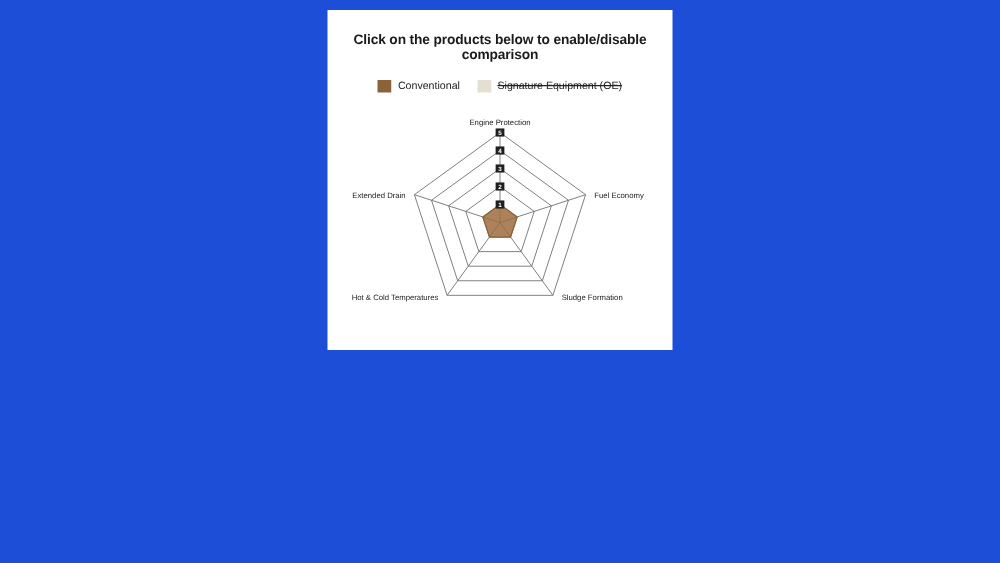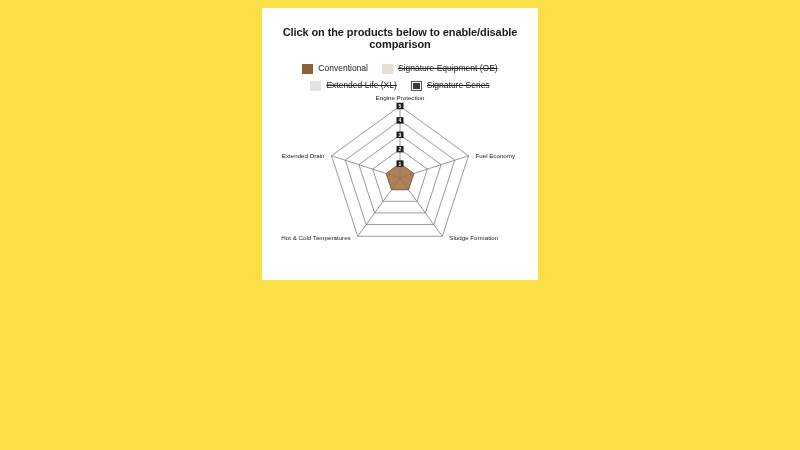--- a/index.html
+++ b/index.html
@@ -10,21 +10,21 @@
     width: 800px;
     height: 450px;
     overflow: hidden;
     font-family: "Liberation Sans", sans-serif;
   }
 
   #app {
     position: relative;
     width: 800px;
     height: 450px;
-    background: #fde047;
+    background: #1d4ed8;
   }
 
   
   .card {
     position: absolute;
     left: 262px;
     top: 8px;
     width: 276px;
     height: 272px;
     background: #ffffff;
@@ -146,30 +146,20 @@
 
     <div class="legend">
       <div class="legend-row">
         <div class="legend-item">
           <span class="legend-swatch" style="background: rgb(140, 98, 57);"></span>
           <span class="legend-label">Conventional</span>
         </div>
         <div class="legend-item disabled">
           <span class="legend-swatch" style="background: rgb(228, 223, 208);"></span>
           <span class="legend-label">Signature Equipment (OE)</span>
-        </div>
-      </div>
-      <div class="legend-row">
-        <div class="legend-item disabled">
-          <span class="legend-swatch" style="background: rgb(226, 226, 226);"></span>
-          <span class="legend-label">Extended Life (XL)</span>
-        </div>
-        <div class="legend-item disabled">
-          <span class="legend-swatch outlined" style="background: rgb(58, 58, 58);"></span>
-          <span class="legend-label">Signature Series</span>
         </div>
       </div>
     </div>
 
     <div class="chart-wrap">
       <svg class="chart-svg" viewBox="0 0 276 196">
         <g id="grid-layer">
             <polygon points="138.00,81.60 151.70,91.55 146.46,107.65 129.54,107.65 124.30,91.55" class="grid-line"></polygon>
             <polygon points="138.00,67.20 165.39,87.10 154.93,119.30 121.07,119.30 110.61,87.10" class="grid-line"></polygon>
             <polygon points="138.00,52.80 179.09,82.65 163.39,130.95 112.61,130.95 96.91,82.65" class="grid-line"></polygon>

